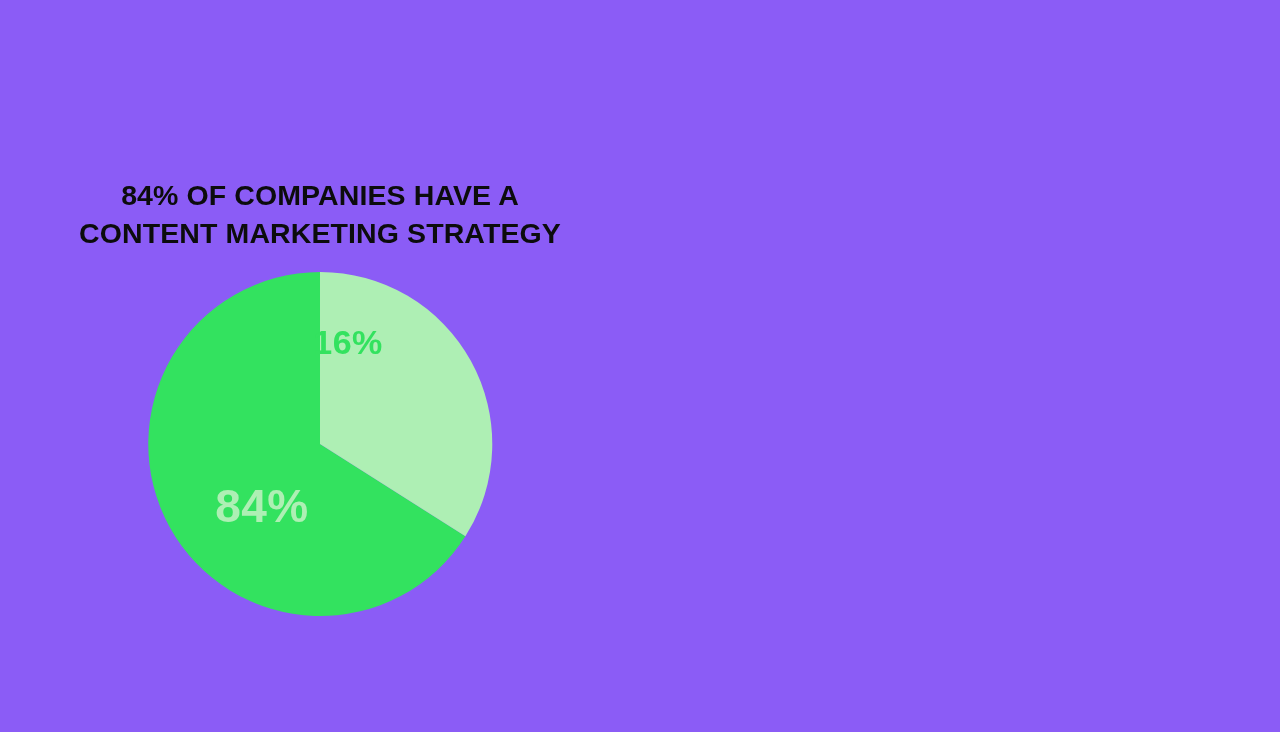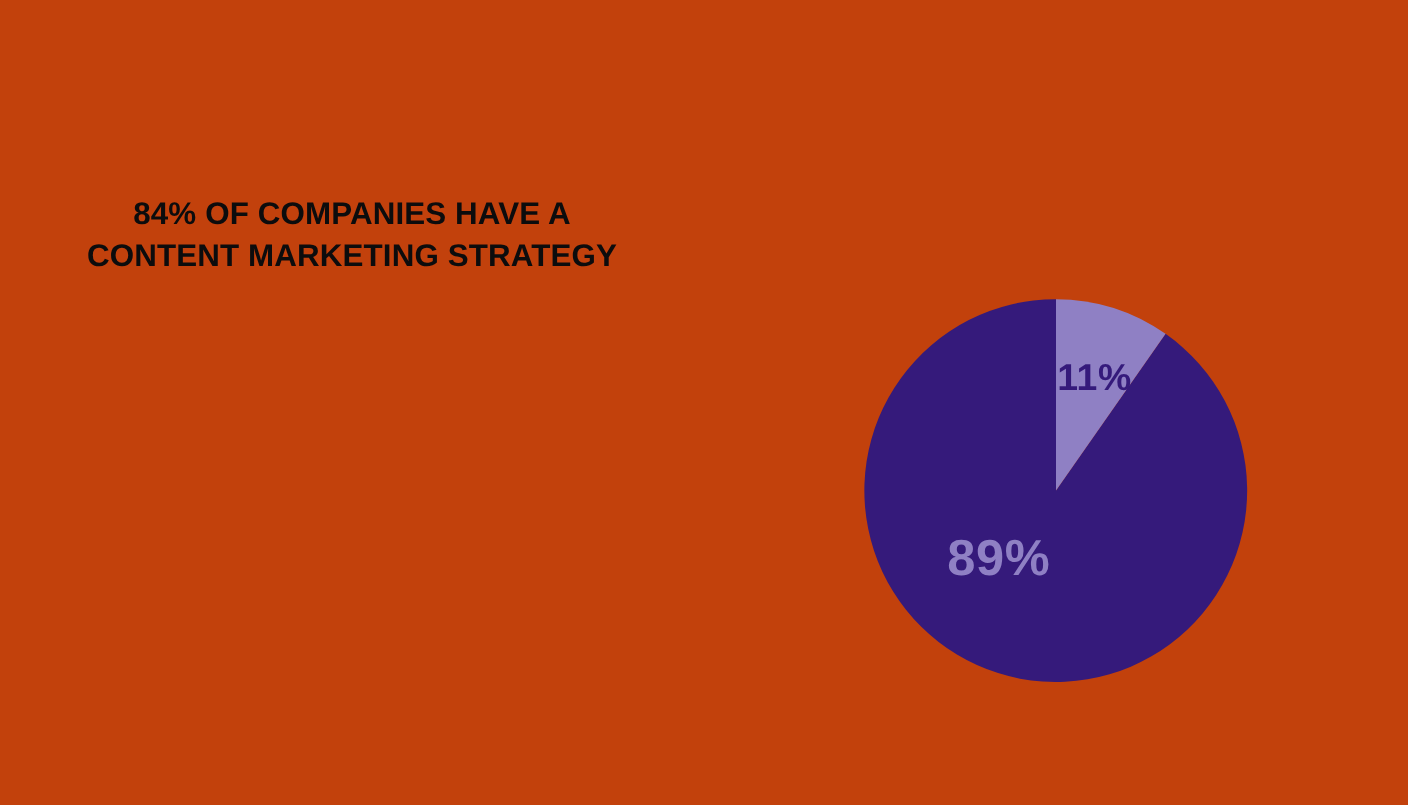--- a/index.html
+++ b/index.html
@@ -13,21 +13,21 @@
     font-family: "Liberation Sans", sans-serif;
     overflow: hidden;
     position: relative;
   }
 
   .stage {
     position: absolute;
     inset: 0;
     width: 1280px;
     height: 732px;
-    background: #c2410c;
+    background: #8b5cf6;
   }
 
   .panel {
     position: absolute;
     top: 0;
     height: 732px;
   }
   .panel--left  { left: 0px;   width: 640px; }
   .panel--right { left: 640px; width: 640px; }
 
@@ -73,32 +73,32 @@
 </head>
 <body>
 
 <div class="stage">
 
   <section class="panel panel--left">
 
     <h2 class="chart-title">84% OF COMPANIES HAVE A
 CONTENT MARKETING STRATEGY</h2>
 
+    <div class="pie-wrap">
+      <svg class="pie-svg" width="360" height="350" viewBox="0 0 360 350">
+
+        <path d="M 180 173 L 180 1 A 172 172 0 1 0 325.41 265.29 Z" fill="#33E25F"></path>
+
+        <path d="M 180 173 L 180 1 A 172 172 0 0 1 325.41 265.29 Z" fill="#AEEFB4"></path>
+
+        <text class="slice-label slice-label--small" x="208" y="74" fill="#33E25F">16%</text>
+
+        <text class="slice-label slice-label--big" x="122" y="239" fill="#AEEFB4">84%</text>
+      </svg>
+    </div>
   </section>
 
   <section class="panel panel--right">
 
 
-    <div class="pie-wrap">
-      <svg class="pie-svg" width="360" height="350" viewBox="0 0 360 350">
-
-        <path d="M 180 175 L 180 1 A 174 174 0 1 0 279.61 32.49 Z" fill="#351A7B"></path>
-
-        <path d="M 180 175 L 180 1 A 174 174 0 0 1 279.61 32.49 Z" fill="#8F80C4"></path>
-
-        <text class="slice-label slice-label--small" x="215" y="75" fill="#351A7B">11%</text>
-
-        <text class="slice-label slice-label--big" x="128" y="240" fill="#8F80C4">89%</text>
-      </svg>
-    </div>
   </section>
 
 </div>
 
 </body></html>

